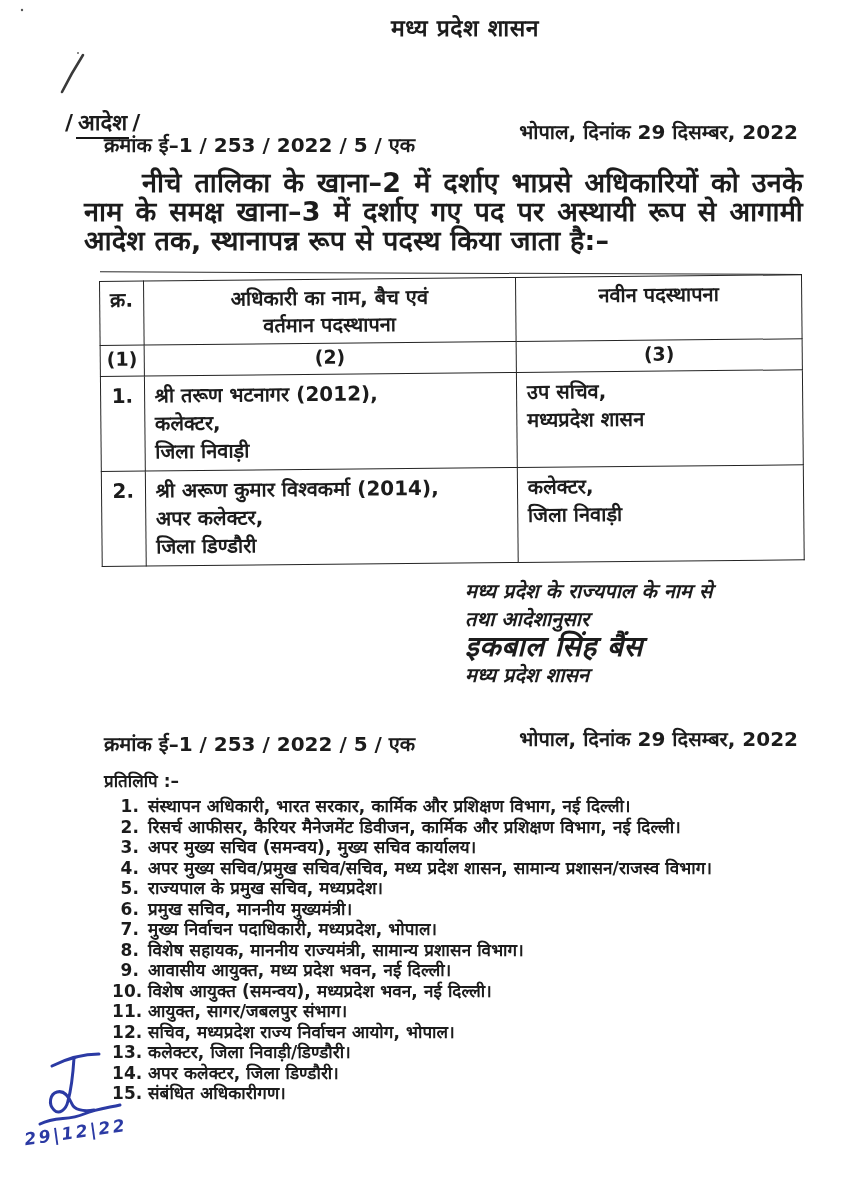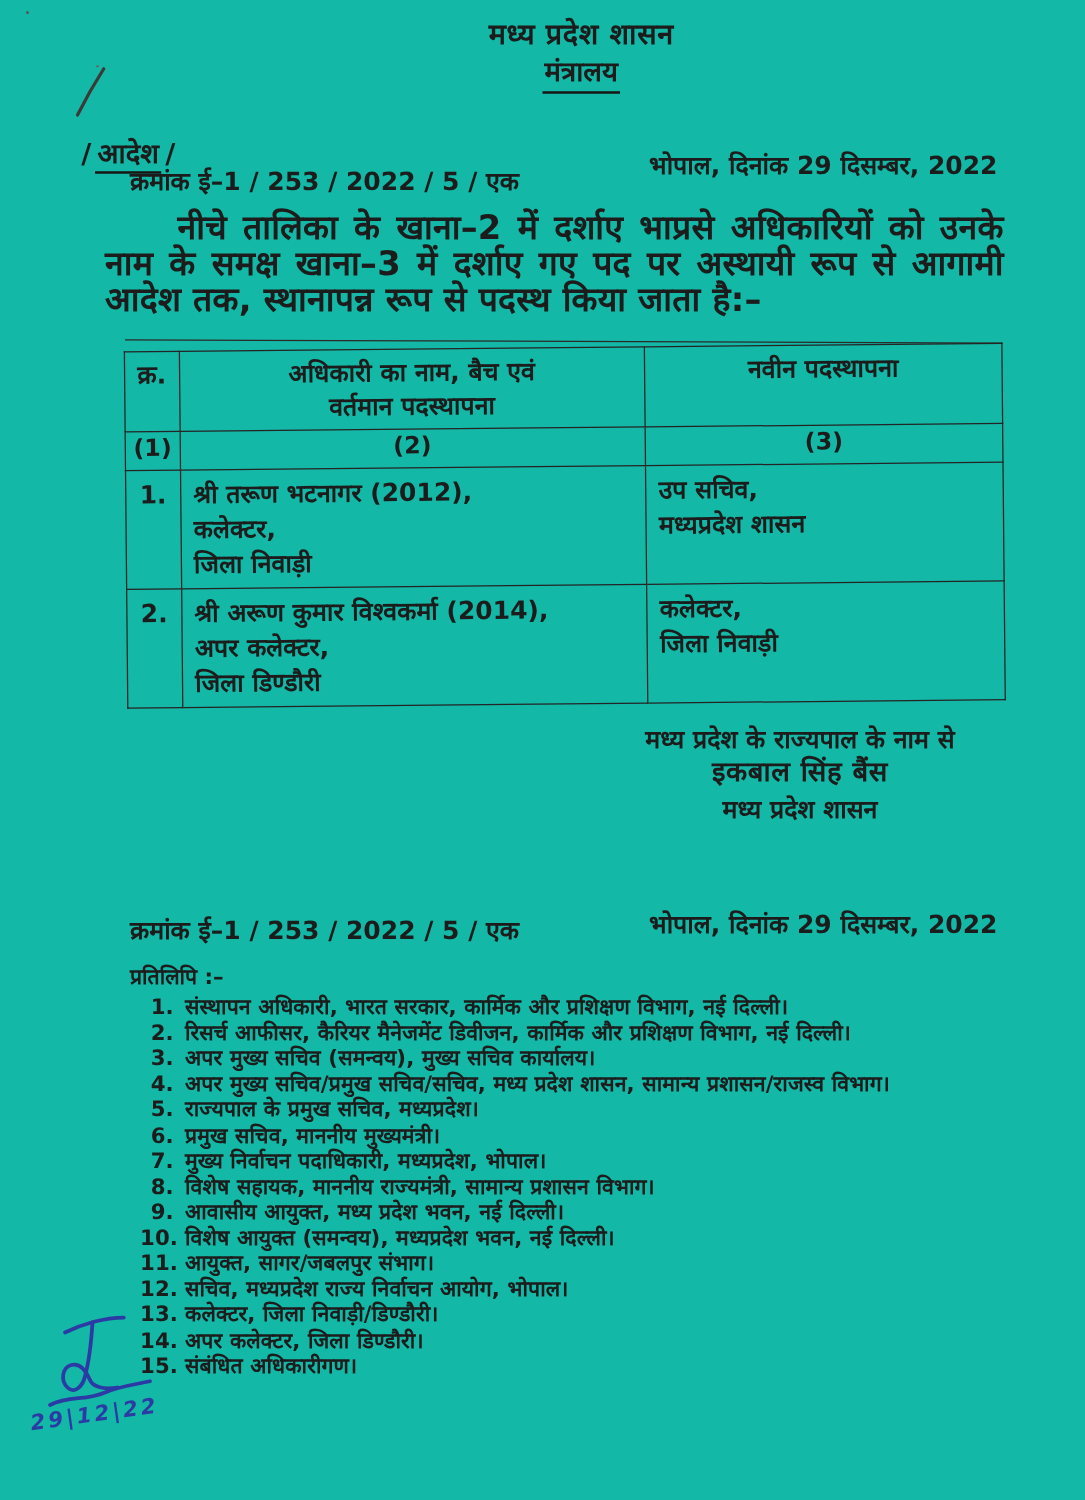--- a/index.html
+++ b/index.html
@@ -130,27 +130,27 @@
     border-top: 1.6px solid #2a2a2a;
     transform: rotate(0.22deg);
     transform-origin: right top;
   }
 
   
   .sig-block {
     position: absolute;
     top: 577px; left: 465px;
     width: 350px;
-    text-align: center;
     font-size: 20px;
     font-weight: 600;
     line-height: 28px;
+    font-style: italic;
   }
   .sig-block .sig-name {
-    font-size: 22px;
+    font-size: 28px;
     font-weight: 700;
     letter-spacing: 0.5px;
   }
 
   
   .copy-heading {
     position: absolute;
     top: 769px; left: 104px;
     font-size: 17px;
     font-weight: 700;
@@ -187,27 +187,24 @@
     font-size: 17px;
     font-style: italic;
     font-weight: 600;
     letter-spacing: 2.5px;
     transform: rotate(-8deg);
   }
 </style>
 </head>
 <body>
 
-<div class="page" style="color: rgb(28, 28, 28); background: #14b8a6;">
+<div class="page" style="color: rgb(28, 28, 28); background: #ffffff;">
 
   <div class="doc-header">
     <div class="h-line1">मध्य प्रदेश शासन</div>
-    <div>
-      <span class="h-line3">मंत्रालय</span>
-    </div>
   </div>
   <div class="order-line">
     <span class="slash">/</span><span class="order-word">आदेश</span><span class="slash">/</span>
   </div>
 
   <div class="ref-row ref-top">
     <span class="ref-left">क्रमांक ई–1 / 253 / 2022 / 5 / एक</span>
     <span class="ref-right">भोपाल, दिनांक 29 दिसम्बर, 2022</span>
   </div>
 
@@ -252,20 +249,21 @@
       <td class="c-new">
         <div>कलेक्टर,</div>
         <div>जिला निवाड़ी</div>
       </td>
     </tr>
   </tbody>
     </table>
 
   <div class="sig-block">
     <div>मध्य प्रदेश के राज्यपाल के नाम से</div>
+    <div>तथा आदेशानुसार</div>
     <div class="sig-name">इकबाल सिंह बैंस</div>
     <div>मध्य प्रदेश शासन</div>
   </div>
 
   <div class="ref-row ref-bottom">
     <span class="ref-left">क्रमांक ई–1 / 253 / 2022 / 5 / एक</span>
     <span class="ref-right">भोपाल, दिनांक 29 दिसम्बर, 2022</span>
   </div>
 
   <div class="copy-heading">प्रतिलिपि :–</div>

